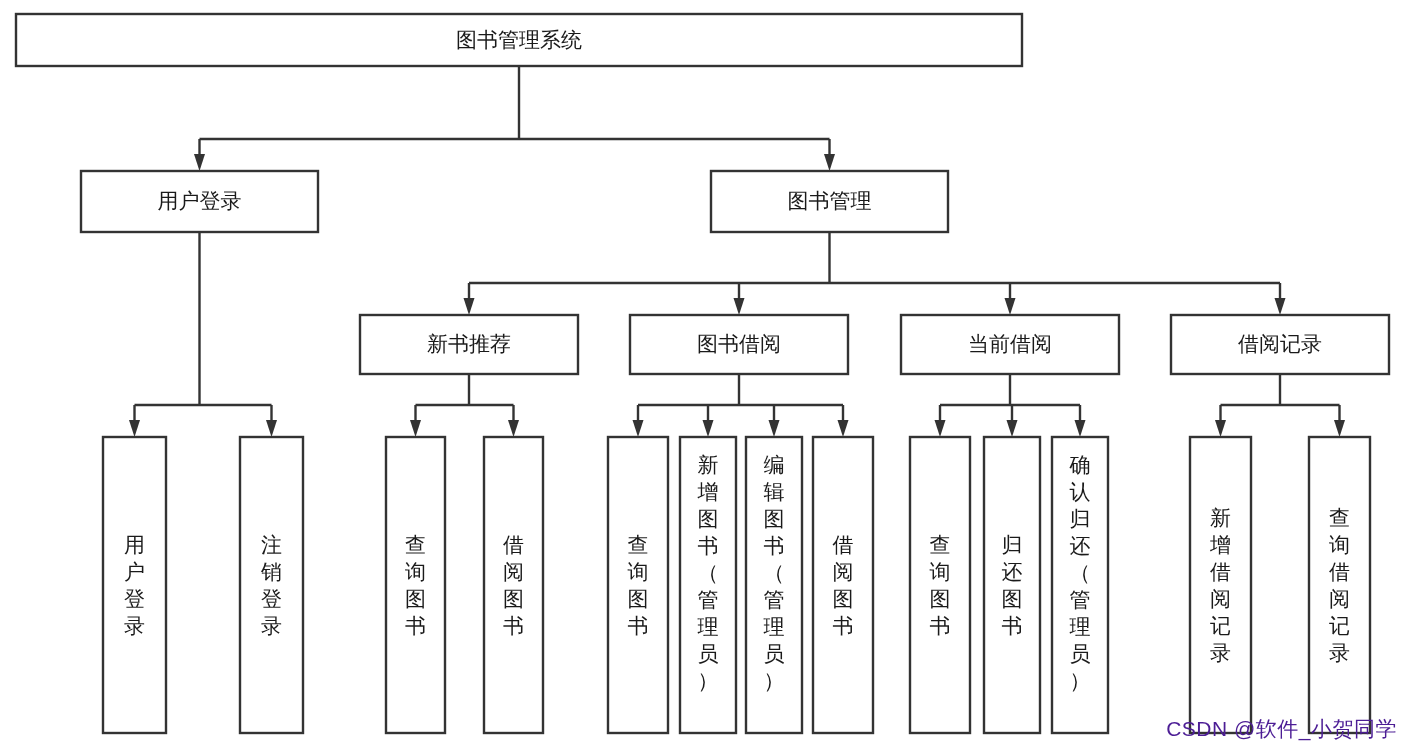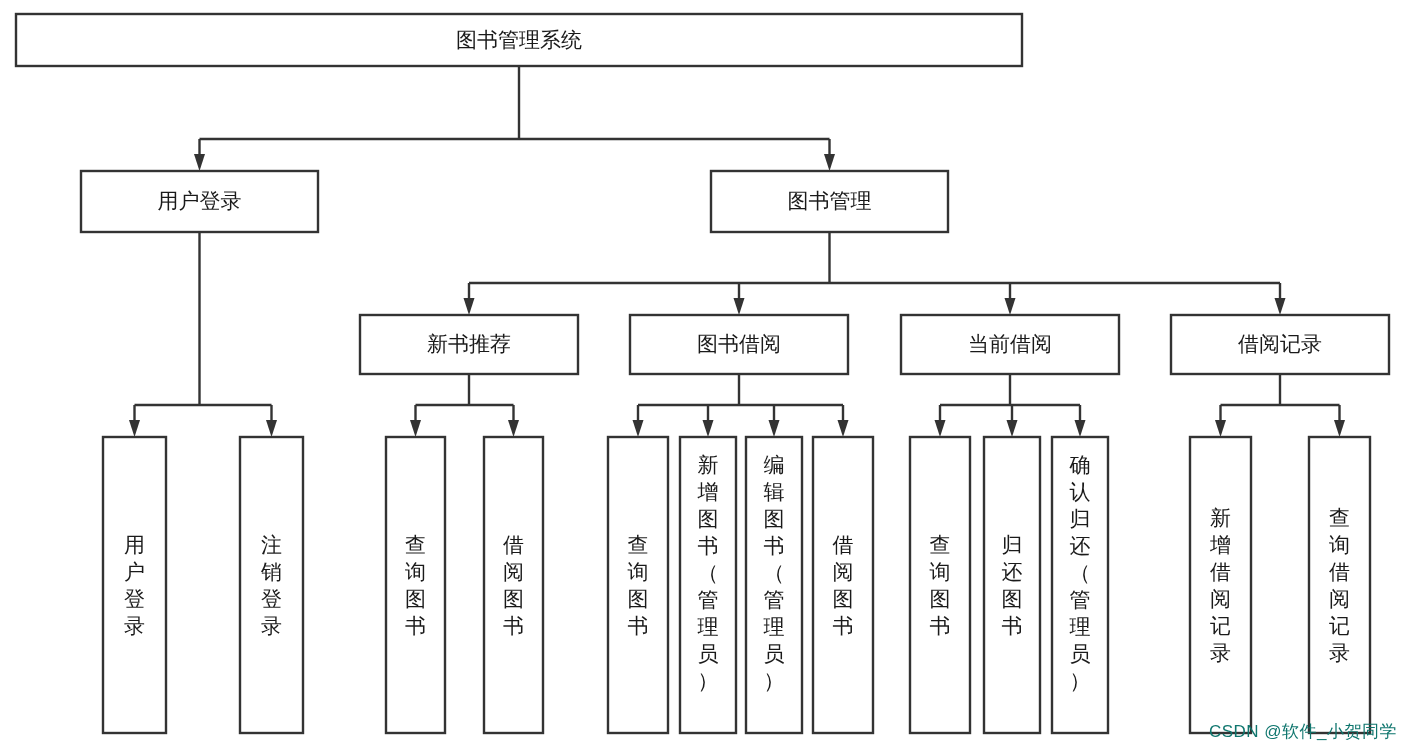--- a/index.html
+++ b/index.html
@@ -53,22 +53,22 @@
     font-family: "Liberation Sans", "DejaVu Sans", sans-serif;
     font-size: 21px;
     fill: #1a1a1a;
     text-anchor: middle;
   }
   .watermark {
     position: absolute;
     right: 8px;
     bottom: 4px;
     font-family: "Liberation Sans", "DejaVu Sans", sans-serif;
-    font-size: 17px;
-    color: #0f766e;
+    font-size: 21px;
+    color: #4c1d95;
     letter-spacing: 0.5px;
     white-space: nowrap;
     pointer-events: none;
   }
 </style>
 </head>
 <body>
 
 <div id="diagram-root">
   <svg class="flow" viewBox="0 0 1405 747">

